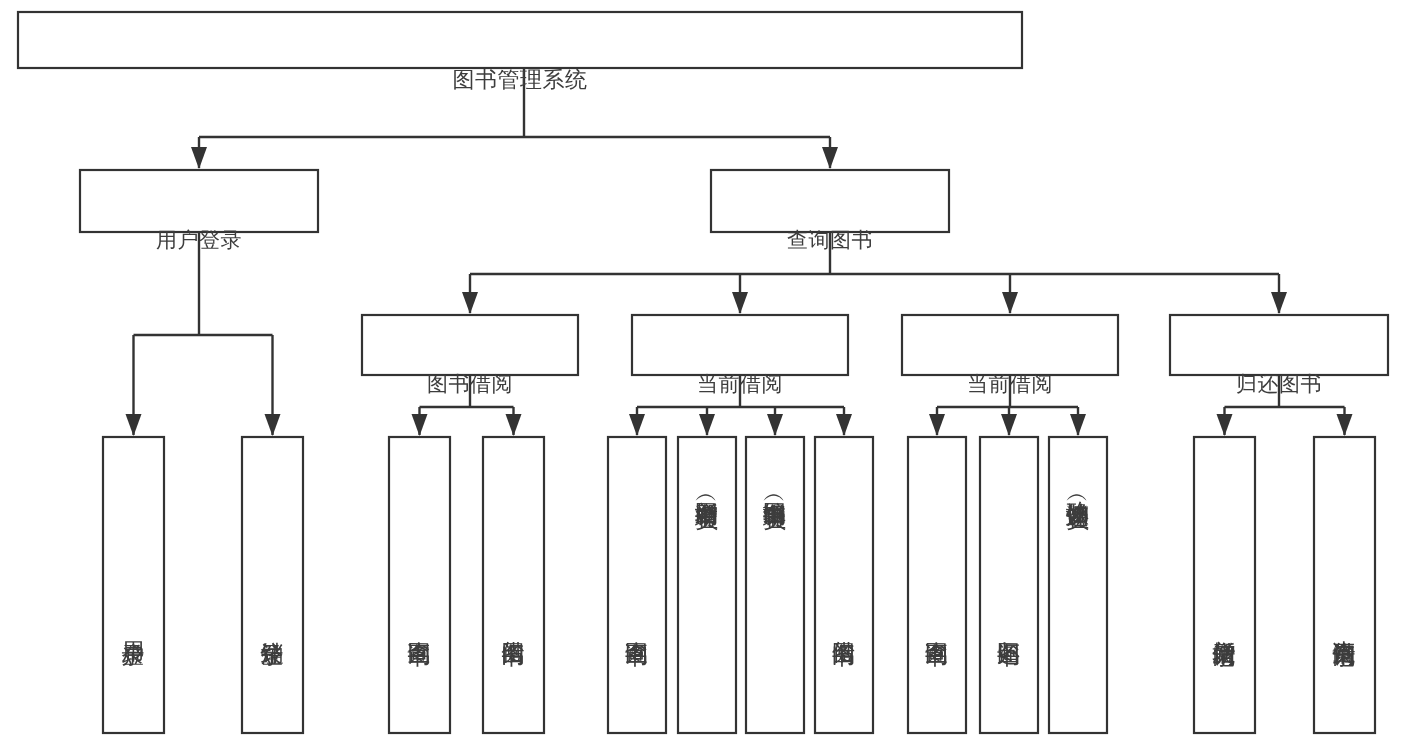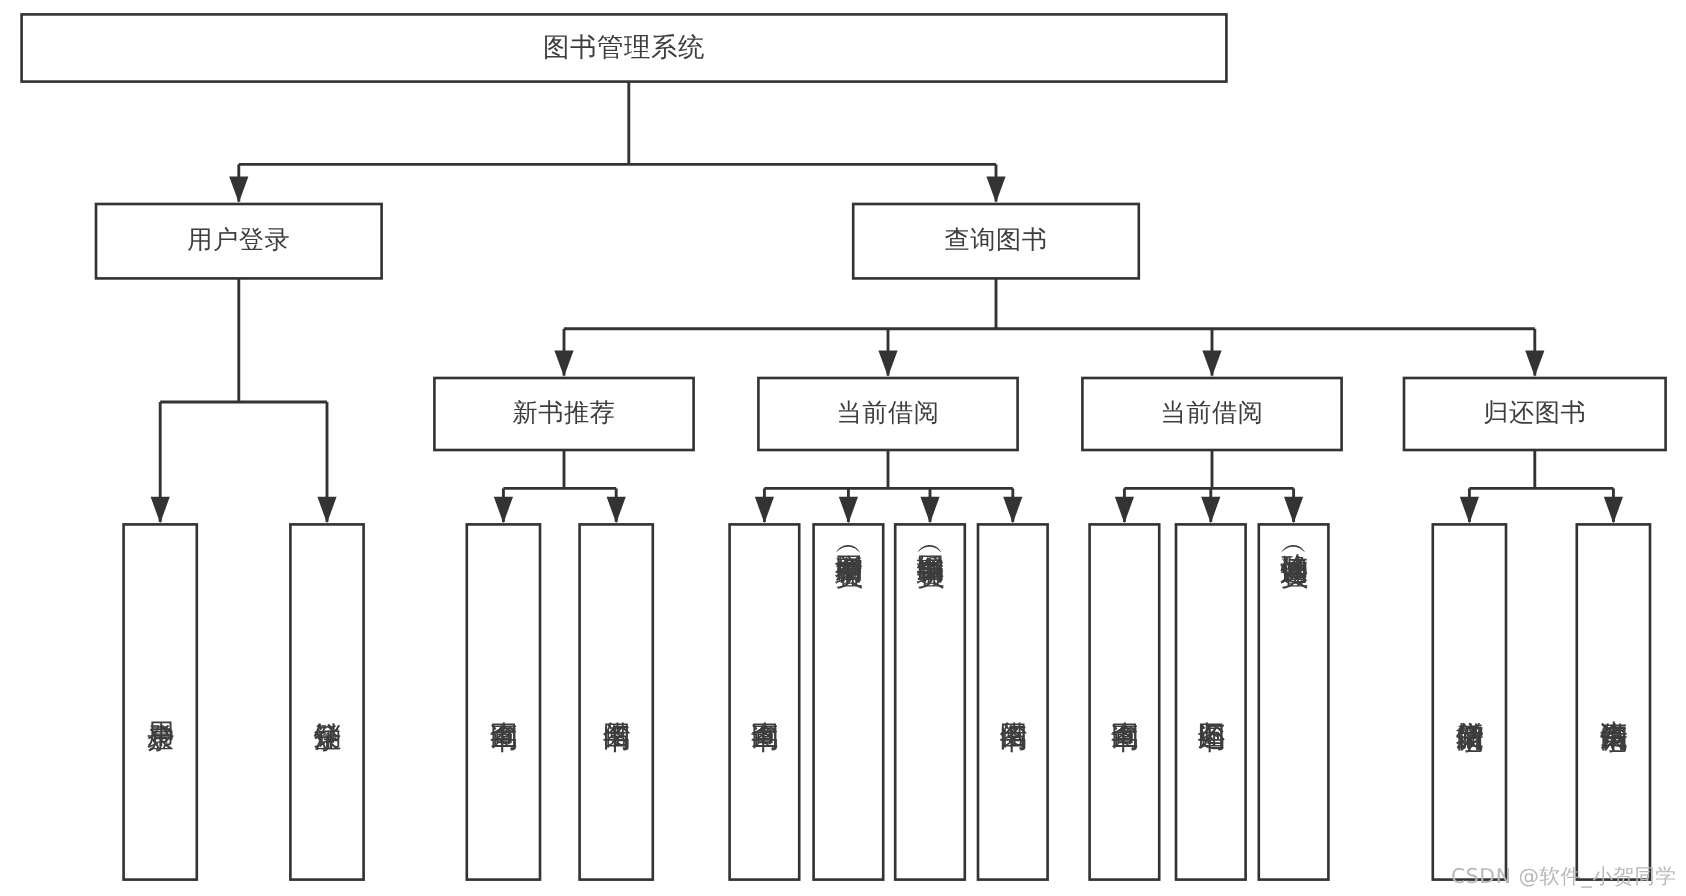--- a/index.html
+++ b/index.html
@@ -43,20 +43,21 @@
   .node-label {
     position: absolute;
     display: flex;
     align-items: center;
     justify-content: center;
     color: #3d3d3d;
     font-family: "DejaVu Sans", "Liberation Sans", sans-serif;
     text-align: center;
     pointer-events: none;
     box-sizing: border-box;
+    margin-top: 40px;
   }
   .label-h {
     font-size: 21px;
     letter-spacing: 0.5px;
     line-height: 1.2;
   }
   .label-root {
     font-size: 22px;
     letter-spacing: 0.5px;
   }
@@ -166,33 +167,32 @@
         <rect x="1049" y="437" width="58" height="296" class="node-rect"></rect>
         <rect x="1194" y="437" width="61" height="296" class="node-rect"></rect>
         <rect x="1314" y="437" width="61" height="296" class="node-rect"></rect>
       </g>
   </svg>
 
   <div id="labels">
       <div class="node-label label-root" style="left: 18px; top: 12px; width: 1004px; height: 56px;">图书管理系统</div>
       <div class="node-label label-h" style="left: 80px; top: 170px; width: 238px; height: 62px;">用户登录</div>
       <div class="node-label label-h" style="left: 711px; top: 170px; width: 238px; height: 62px;">查询图书</div>
-      <div class="node-label label-h" style="left: 362px; top: 315px; width: 216px; height: 60px;">新书推荐</div>
+      <div class="node-label label-h" style="left: 362px; top: 315px; width: 216px; height: 60px;">图书借阅</div>
       <div class="node-label label-h" style="left: 632px; top: 315px; width: 216px; height: 60px;">当前借阅</div>
       <div class="node-label label-h" style="left: 902px; top: 315px; width: 216px; height: 60px; border-radius: 21px;">当前借阅</div>
       <div class="node-label label-h" style="left: 1170px; top: 315px; width: 218px; height: 60px;">归还图书</div>
       <div class="node-label label-v v-center" style="left: 103px; top: 437px; width: 61px; height: 296px;">用户登录</div>
       <div class="node-label label-v v-center" style="left: 242px; top: 437px; width: 61px; height: 296px;">注销登录</div>
       <div class="node-label label-v v-center" style="left: 389px; top: 437px; width: 61px; height: 296px;">查询图书</div>
       <div class="node-label label-v v-center" style="left: 483px; top: 437px; width: 61px; height: 296px;">借阅图书</div>
       <div class="node-label label-v v-center" style="left: 608px; top: 437px; width: 58px; height: 296px;">查询图书</div>
       <div class="node-label label-v" style="left: 678px; top: 437px; width: 58px; height: 296px;">新增图书（管理员）</div>
       <div class="node-label label-v" style="left: 746px; top: 437px; width: 58px; height: 296px;">编辑图书（管理员）</div>
       <div class="node-label label-v v-center" style="left: 815px; top: 437px; width: 58px; height: 296px;">借阅图书</div>
       <div class="node-label label-v v-center" style="left: 908px; top: 437px; width: 58px; height: 296px;">查询图书</div>
       <div class="node-label label-v v-center" style="left: 980px; top: 437px; width: 58px; height: 296px;">归还图书</div>
       <div class="node-label label-v" style="left: 1049px; top: 437px; width: 58px; height: 296px;">确认归还（管理员）</div>
       <div class="node-label label-v v-center" style="left: 1194px; top: 437px; width: 61px; height: 296px;">新增借阅记录</div>
       <div class="node-label label-v v-center" style="left: 1314px; top: 437px; width: 61px; height: 296px;">查询借阅记录</div>
     </div>
 
-  <div class="watermark">CSDN @软件_小贺同学</div>
 </div>
 
 </body></html>

